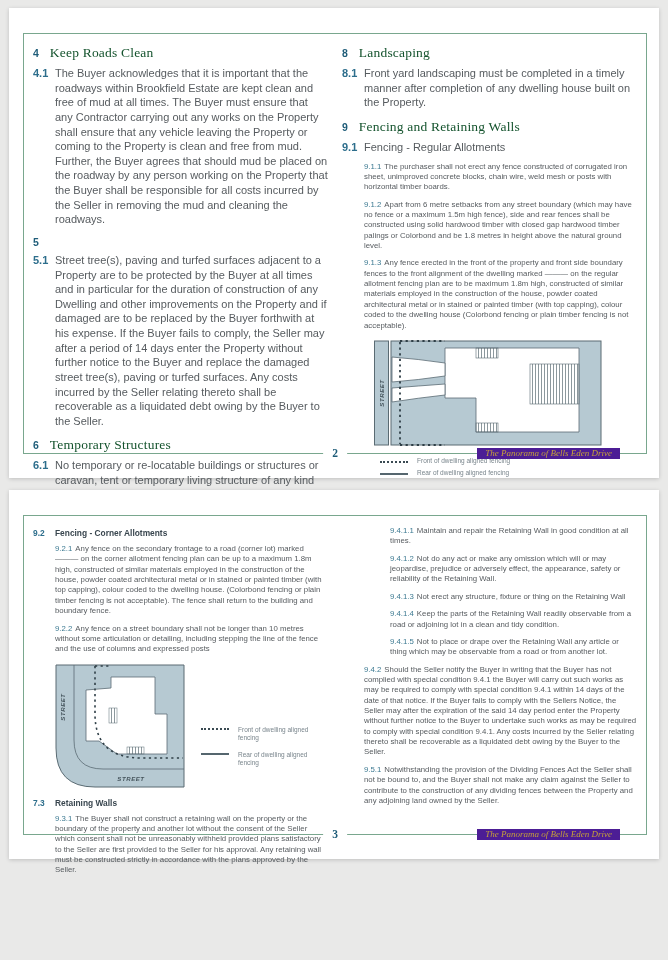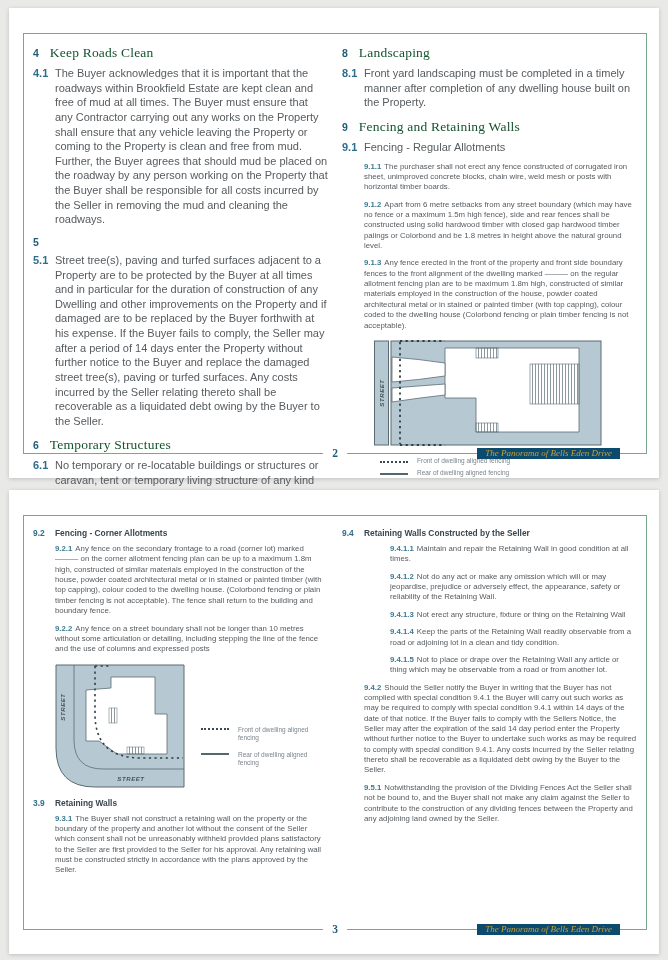--- a/index.html
+++ b/index.html
@@ -7,42 +7,42 @@
     width:668px;height:960px;overflow:hidden;
     background:#e9e9e8;
     font-family:"Liberation Sans",sans-serif;
     position:relative;
   }
   .page{
     position:absolute;left:9px;width:650px;background:#fff;
     box-shadow:0 1px 4px rgba(0,0,0,.18);
   }
   .page-2{top:8px;height:470px;}
-  .page-3{top:490px;height:464px;}
+  .page-3{top:490px;height:369px;}
   .frame{
     position:absolute;left:14px;right:12px;top:25px;bottom:24px;
     border:1px solid #79a78e;
   }
   .cols{
     display:flex;gap:14px;box-sizing:border-box;
     padding:10px 9px;height:100%;
   }
   .col{flex:1;min-width:0;}
   
   .sec{display:flex;align-items:baseline;gap:11px;margin:9px 0 5px;}
   .sec .sn{font-weight:700;color:#1f5d79;font-size:10.5px;}
   .sec .st{font-family:"Liberation Serif",serif;font-size:13.5px;color:#14532d;letter-spacing:.2px;}
   .sec:first-child{margin-top:1px;}
   
   .cl{position:relative;padding-left:22px;margin:0 0 7px;
       font-size:11px;line-height:1.33;color:#565b5f;}
   .cl .cn{position:absolute;left:0;top:0;font-weight:700;color:#2d6e8c;}
   
   .sp{padding-left:22px;margin:0 0 7px;font-size:7.8px;line-height:1.33;color:#565b5f;}
-  .sp .pn{font-weight:700;color:#3d7a92;margin-right:3px;}
+  .sp .pn{font-weight:400;color:#3d7a92;margin-right:3px;}
   .sp2{padding-left:48px;}
   
   .sub{position:relative;padding-left:22px;margin:2px 0 6px;
        font-weight:700;font-size:8.4px;color:#39464f;}
   .sub .cn{position:absolute;left:0;top:0;font-weight:700;color:#2d6e8c;}
   
   .diagram-wrap{margin:7px 0 3px 30px;}
   .diagram-row{display:flex;gap:14px;margin:7px 0 8px 20px;}
   .legend{margin:5px 0 0 38px;display:flex;flex-direction:column;gap:4px;}
   .legend-row{display:flex;align-items:center;gap:9px;}
@@ -53,21 +53,21 @@
   .swatch.solid{border-top:2px solid #55666e;}
   .legend-label{font-size:6.5px;color:#79858c;line-height:1.25;max-width:78px;}
   
   .page-num{
     position:absolute;left:50%;bottom:-7px;transform:translateX(-50%);
     background:#fff;padding:0 9px;
     font-family:"Liberation Serif",serif;font-weight:700;
     font-size:11.5px;color:#1f5d79;line-height:13px;
   }
   .brand-script{
-    position:absolute;right:26px;bottom:-6px;background:#0c4a6e;padding:0 8px;
+    position:absolute;right:26px;bottom:-6px;background:#4c1d95;padding:0 8px;
     font-family:"Liberation Serif",serif;font-style:italic;
     font-size:9px;color:#c5a03b;line-height:11px;white-space:nowrap;
   }
   svg text.street{
     font-family:"Liberation Sans",sans-serif;font-style:italic;
     font-size:6px;letter-spacing:.6px;fill:#46555d;font-weight:700;
   }
 </style>
 </head>
 <body>
@@ -213,33 +213,29 @@
               <span class="swatch dotted"></span>
               <span class="legend-label">Front of dwelling aligned fencing</span>
             </div>
             <div class="legend-row">
               <span class="swatch solid"></span>
               <span class="legend-label">Rear of dwelling aligned fencing</span>
             </div>
           </div>
         </div>
         <div class="sub">
-          <span class="cn">3.9</span>
+          <span class="cn">7.3</span>
           <span>Retaining Walls</span>
         </div>
         <div class="sp">
           <span class="pn">9.3.1</span><span>The Buyer shall not construct a retaining wall on the property or the boundary of the property and another lot without the consent of the Seller which consent shall not be unreasonably withheld provided plans satisfactory to the Seller are first provided to the Seller for his approval.  Any retaining wall must be constructed strictly in accordance with the plans approved by the Seller.</span>
         </div>
       </div>
 
       <div class="col">
-        <div class="sub">
-          <span class="cn">9.4</span>
-          <span>Retaining Walls Constructed by the Seller</span>
-        </div>
         <div class="sp sp2">
           <span class="pn">9.4.1.1</span><span>Maintain and repair the Retaining Wall in good condition at all times.</span>
         </div>
         <div class="sp sp2">
           <span class="pn">9.4.1.2</span><span>Not do any act or make any omission which will or may jeopardise, prejudice or adversely effect, the appearance, safety or reliability of the Retaining Wall.</span>
         </div>
         <div class="sp sp2">
           <span class="pn">9.4.1.3</span><span>Not erect any structure, fixture or thing on the Retaining Wall</span>
         </div>
         <div class="sp sp2">

